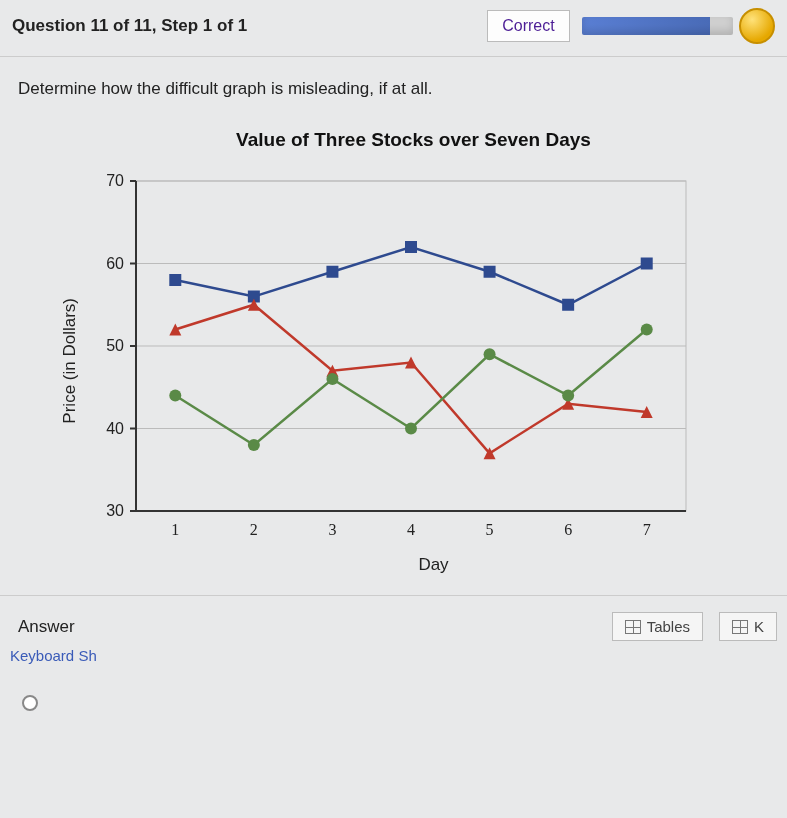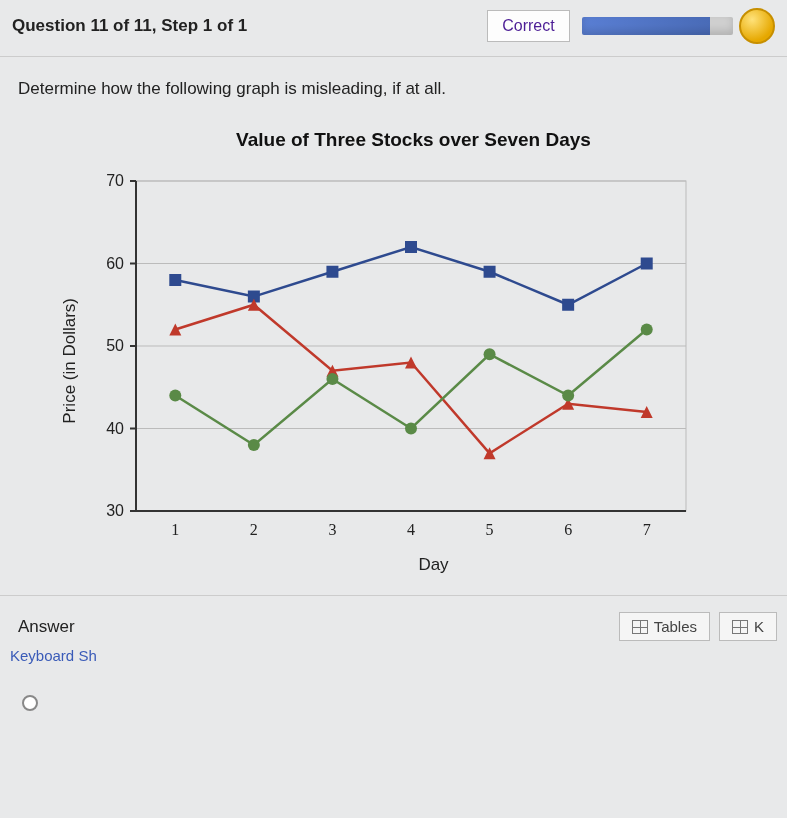--- a/index.html
+++ b/index.html
@@ -96,21 +96,21 @@
       font-size: 17px;
       color: #222;
       flex: 1;
     }
     .tool-btn {
       border: 1px solid #bbb;
       background: #f5f5f5;
       padding: 5px 12px;
       font-size: 15px;
       color: #444;
-      margin-left: 9px;
+      margin-left: 16px;
       display: flex;
       align-items: center;
       gap: 6px;
       cursor: pointer;
     }
     .tool-icon {
       display: inline-block;
       width: 16px; height: 14px;
       border: 1px solid #777;
       position: relative;
@@ -152,21 +152,21 @@
 <body>
 
 <div class="top-bar">
   <div class="question-label">Question 11 of 11, Step 1 of 1</div>
   <div class="correct-box">Correct</div>
   <div class="progress-blob"></div>
   <div class="coin"></div>
 </div>
 
 <div class="prompt-area">
-  <div class="prompt-text">Determine how the following graph is misleading, if at all.</div>
+  <div class="prompt-text">Determine how the difficult graph is misleading, if at all.</div>
 </div>
 
 <div class="chart-container">
   <div class="chart-title">Value of Three Stocks over Seven Days</div>
   <div class="chart-wrap">
     <div class="y-axis-label">Price (in Dollars)</div>
     <svg class="chart" id="chart-svg" width="620" height="380">
         <rect x="50" y="10" width="550" height="330" fill="none" stroke="#bbb" stroke-width="1"></rect>
         <line x1="50" y1="340" x2="600" y2="340" stroke="#bbb" stroke-width="1"></line>
         <line x1="44" y1="340" x2="50" y2="340" stroke="#333" stroke-width="2"></line>

